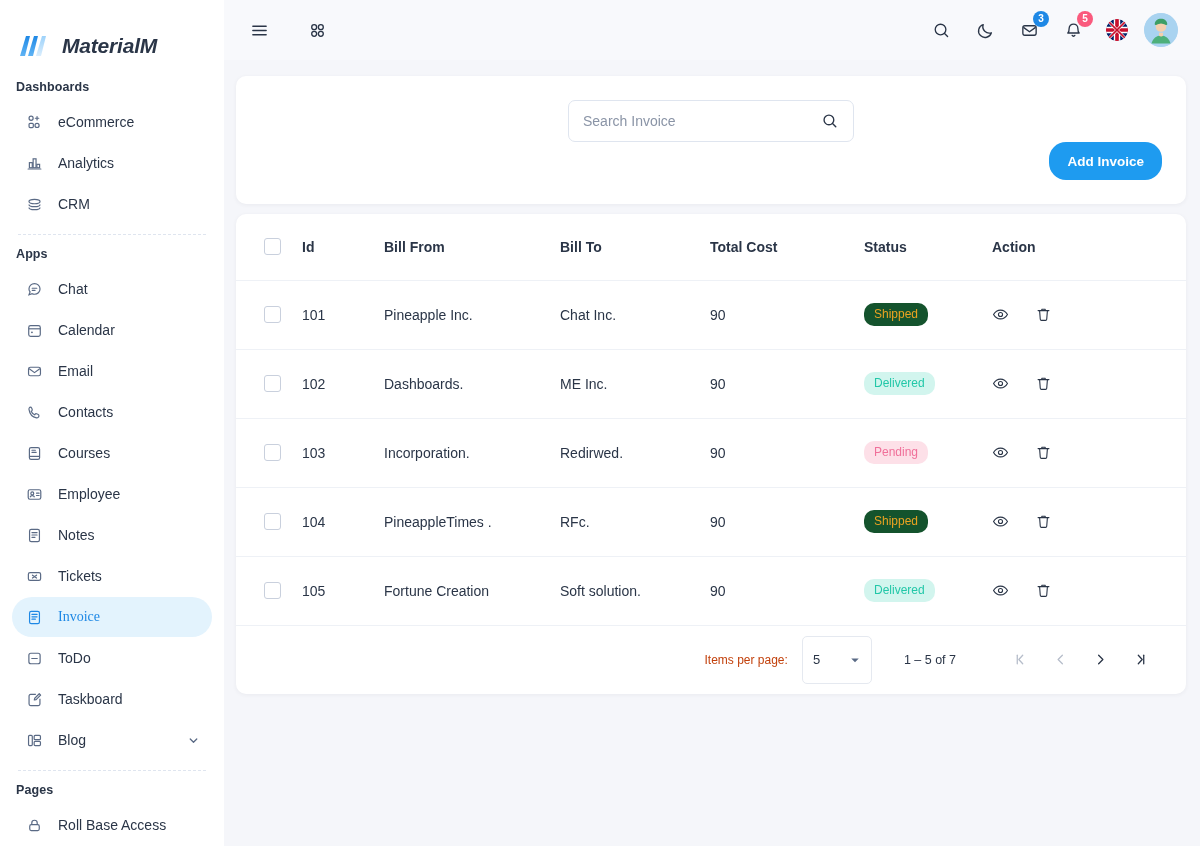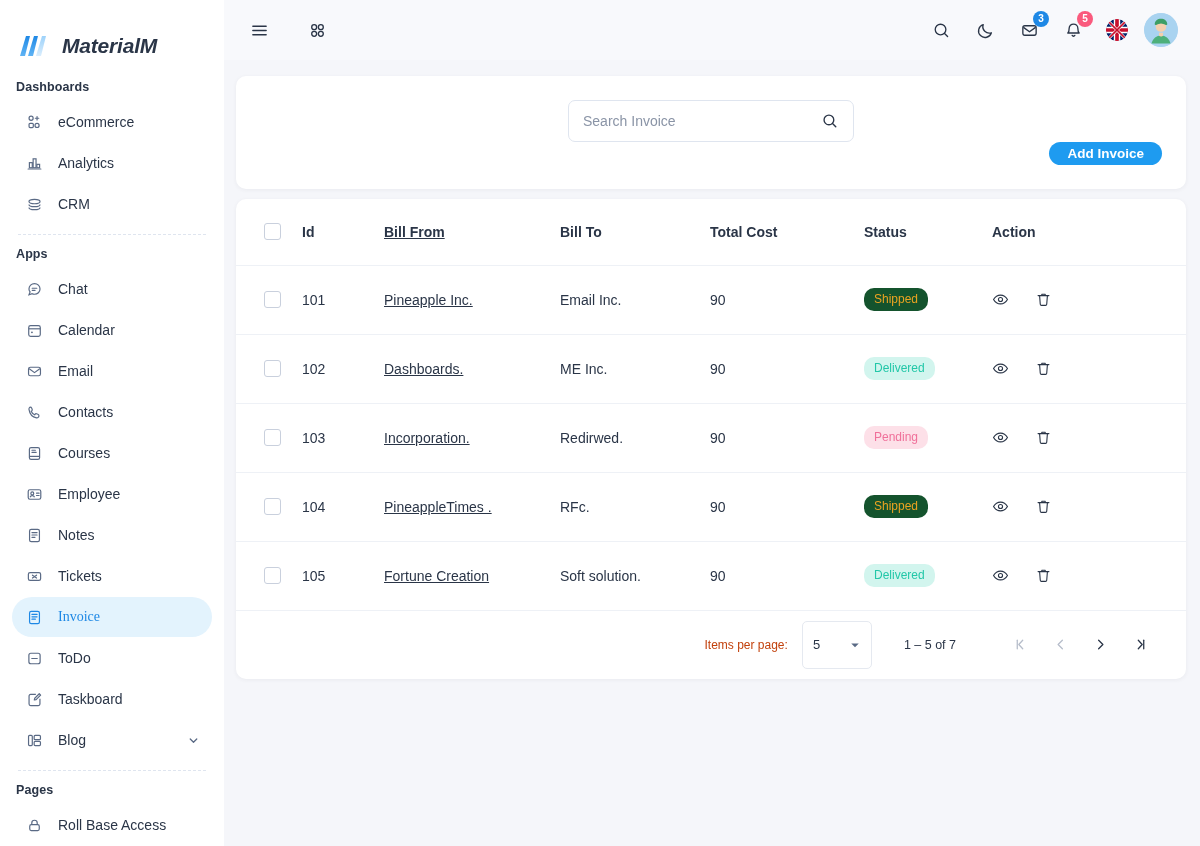--- a/index.html
+++ b/index.html
@@ -90,41 +90,41 @@
     display: flex; align-items: center; padding: 0 14px; gap: 8px;
   }
   .search-wrap input {
     flex: 1; border: none; outline: none; font-size: 14px;
     color: #2a3547; font-family: "Liberation Sans", sans-serif; background: transparent;
   }
   .search-wrap input::placeholder { color: #8a94a6; }
   .search-ico { color: #2a3547; display: flex; cursor: pointer; }
   .add-btn {
     margin-left: auto; background: #1e9bf0; color: #fff; border: none;
-    height: 23px; padding: 0 18px; border-radius: 17px;
+    height: 38px; padding: 0 18px; border-radius: 17px;
     font-size: 13.5px; font-weight: bold; cursor: pointer;
     font-family: "Liberation Sans", sans-serif;
   }
 
   
   .table-card { overflow: hidden; }
   table { width: 100%; border-collapse: collapse; }
   thead th {
     text-align: left; font-size: 14px; font-weight: bold; color: #2a3547;
     padding: 18px 0; height: 66px; vertical-align: middle;
     border-bottom: 1px solid #eef1f6;
   }
   tbody td {
     font-size: 14px; color: #2a3547; height: 69px;
     border-bottom: 1px solid #eef1f6; vertical-align: middle;
   }
   tbody tr:last-child td { border-bottom: 1px solid #eef1f6; }
   .col-chk  { width: 66px; padding-left: 28px; }
   .col-id   { width: 82px; }
-  .col-from { width: 176px; text-decoration: underline; }
+  .col-from { width: 176px; }
   .col-to   { width: 150px; }
   .col-cost { width: 154px; }
   .col-stat { width: 128px; }
   .col-act  { }
   .chk {
     width: 17px; height: 17px; border: 1px solid #c9d0dd;
     border-radius: 3px; background: #fff; cursor: pointer; display: block;
   }
   .chip {
     display: inline-block; border-radius: 10px; padding: 3px 10px;
@@ -470,21 +470,21 @@
             </tr>
           </thead>
           <tbody>
 
             <tr>
               <td class="col-chk">
                 <span class="chk"></span>
               </td>
               <td class="col-id">101</td>
               <td class="col-from">Pineapple Inc.</td>
-              <td class="col-to">Email Inc.</td>
+              <td class="col-to">Chat Inc.</td>
               <td class="col-cost">90</td>
               <td class="col-stat">
                 <span class="chip shipped">Shipped</span>
               </td>
               <td class="col-act">
                 <span class="actions">
                   <span class="act-btn">
                     <svg width="17" height="17" viewBox="0 0 20 20" fill="none" stroke="currentColor" stroke-width="1.3">
                       <path d="M1.8 10S4.8 4.8 10 4.8 18.2 10 18.2 10 15.2 15.2 10 15.2 1.8 10 1.8 10z"></path>
                       <circle cx="10" cy="10" r="2.4"></circle>

